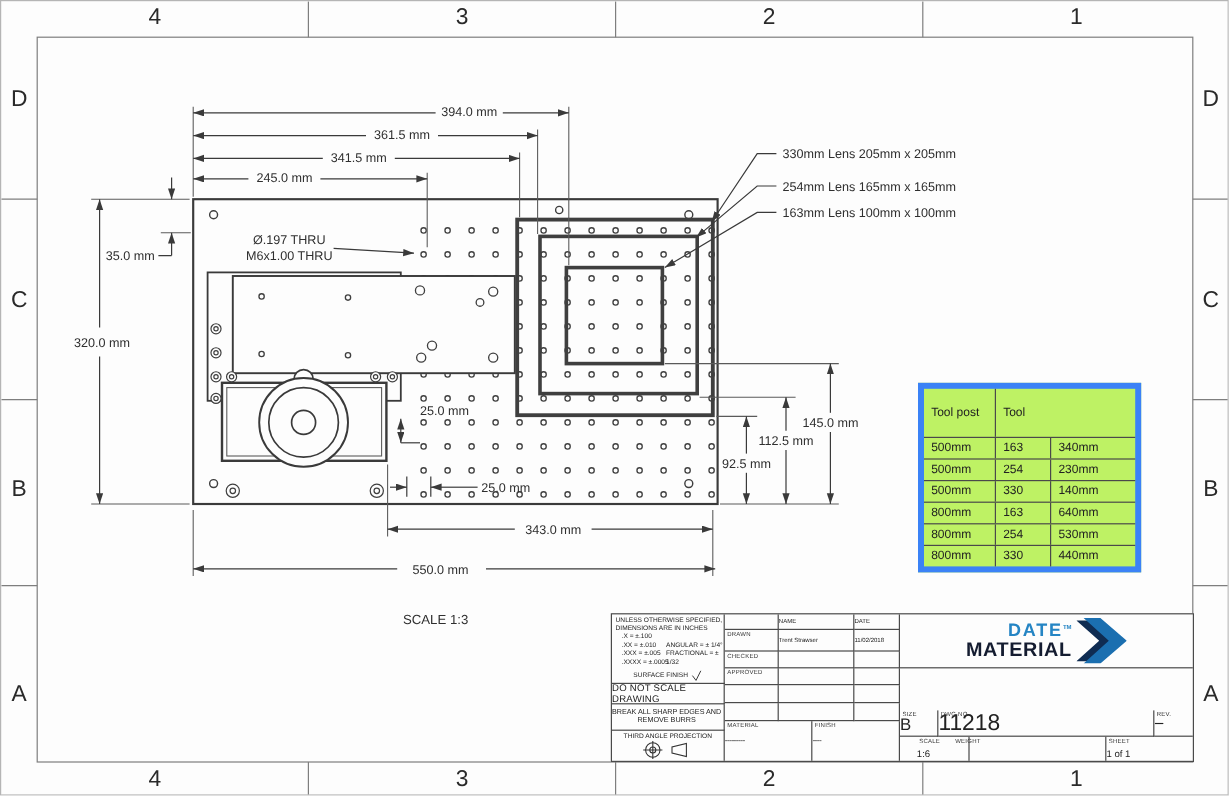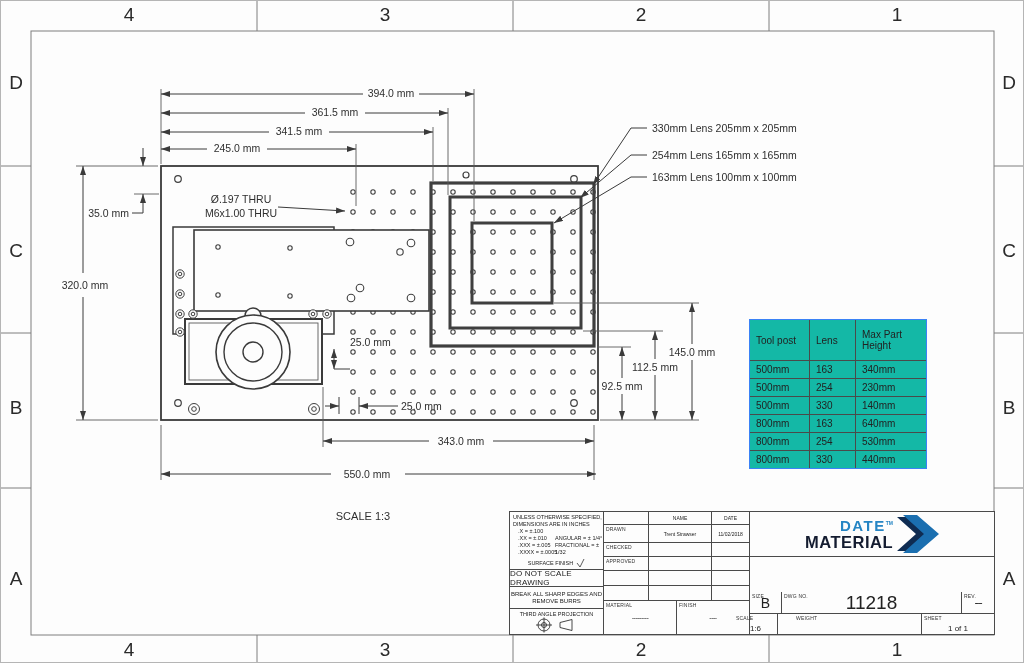--- a/index.html
+++ b/index.html
@@ -7,34 +7,34 @@
     position:relative;width:1024px;height:663px;background:#fdfdfd;
     font-family:"Liberation Sans","DejaVu Sans",sans-serif;overflow:hidden;
     border:1px solid #b5b5b5;box-sizing:border-box;color:#222;
   }
   .zone{position:absolute;font-size:19px;color:#2a2a2a;transform:translate(-50%,-50%);}
   svg text{font-family:"Liberation Sans","DejaVu Sans",sans-serif;fill:#2f2f2f;}
   .dimtxt{font-size:10.5px;}
   .callout{font-size:10.5px;}
   .scalenote{font-size:11px;}
   
-  .lens-table{position:absolute;left:748px;top:318px;width:176px;border:1px solid #3b82f6;background:#14b8a6;}
+  .lens-table{position:absolute;left:764px;top:318px;width:176px;border:5px solid #3b82f6;background:#bef264;}
   .lt-row{display:flex;border-top:1px solid #4a4a4a;}
   .lt-row:first-child{border-top:none;}
   .lt-cell{box-sizing:border-box;border-left:1px solid #4a4a4a;padding:2px 0 2px 6px;font-size:10px;
            display:flex;align-items:center;min-height:17px;}
   .lt-cell:first-child{border-left:none;}
   .lt-c1{width:59px;} .lt-c2{width:46px;} .lt-c3{width:69px;}
   .lt-head .lt-cell{min-height:40px;font-size:10px;}
   
   .tb{position:absolute;left:508px;top:510px;width:484px;height:122px;border:1px solid #4a4a4a;
       background:#fdfdfd;box-sizing:content-box;}
   .tc{position:absolute;box-sizing:border-box;border-right:1px solid #4a4a4a;border-bottom:1px solid #4a4a4a;overflow:hidden;}
   .lbl{position:absolute;left:2px;top:1px;font-size:5px;color:#333;letter-spacing:.2px;}
-  .ctr{display:flex;align-items:center;justify-content:center;height:100%;}
+  .ctr{display:flex;align-items:center;height:100%;}
   .notes{font-size:5.5px;line-height:7px;padding:2px 0 0 3px;color:#222;}
   .tolwrap{position:relative;}
   .tol{padding-left:5px;}
   .ang{position:absolute;left:42px;top:0;}
   .surface{display:flex;align-items:center;justify-content:center;gap:3px;margin-top:2px;font-size:5.5px;}
   .dns{font-size:8px;letter-spacing:.2px;}
   .brk{font-size:6px;text-align:center;line-height:7px;}
   .projlbl{font-size:5.5px;text-align:center;margin-top:2px;}
   .name-sm{font-size:5px;}
   .big-b{font-size:14px;} .dwgno{font-size:19px;} .revval{font-size:8px;font-weight:bold;letter-spacing:-1px;}
@@ -393,22 +393,21 @@
     <text class="callout" x="240" y="216" text-anchor="middle">M6x1.00 THRU</text>
     <text class="callout" x="651" y="131" text-anchor="start">330mm Lens 205mm x 205mm</text>
     <text class="callout" x="651" y="158" text-anchor="start">254mm Lens 165mm x 165mm</text>
     <text class="callout" x="651" y="180" text-anchor="start">163mm Lens 100mm x 100mm</text>
     <text class="scalenote" x="362" y="519" text-anchor="middle">SCALE 1:3</text>
   </svg>
 
   <div class="lens-table">
     <div class="lt-row lt-head">
       <div class="lt-cell lt-c1">Tool post</div>
-      <div class="lt-cell lt-c2">Lens</div>
-      <div class="lt-cell lt-c3">Max Part Height</div>
+      <div class="lt-cell lt-c2">Tool</div>
     </div>
     <div class="lt-row">
       <div class="lt-cell lt-c1">500mm</div>
       <div class="lt-cell lt-c2">163</div>
       <div class="lt-cell lt-c3">340mm</div>
     </div>
     <div class="lt-row">
       <div class="lt-cell lt-c1">500mm</div>
       <div class="lt-cell lt-c2">254</div>
       <div class="lt-cell lt-c3">230mm</div>
@@ -539,21 +538,21 @@
       <div class="ctr big-b">B</div>
     </div>
     <div class="tc" style="left:272px;top:80px;width:180px;height:22px">
       <span class="lbl">DWG NO.</span>
       <div class="ctr dwgno">11218</div>
     </div>
     <div class="tc" style="left:452px;top:80px;width:32px;height:22px;border-right:none">
       <span class="lbl">REV.</span>
       <div class="ctr revval">----</div>
     </div>
-    <div class="tc" style="left:224px;top:102px;width:44px;height:20px;border-bottom:none">
+    <div class="tc" style="left:254px;top:102px;width:44px;height:20px;border-bottom:none">
       <span class="lbl">SCALE</span>
       <div class="ctr sv" style="padding-top:4px">1:6</div>
     </div>
     <div class="tc" style="left:284px;top:102px;width:128px;height:20px;border-bottom:none">
       <span class="lbl">WEIGHT</span>
     </div>
     <div class="tc" style="left:412px;top:102px;width:72px;height:20px;border-bottom:none;border-right:none">
       <span class="lbl">SHEET</span>
       <div class="ctr sv" style="padding-top:4px">1 of 1</div>
     </div>

